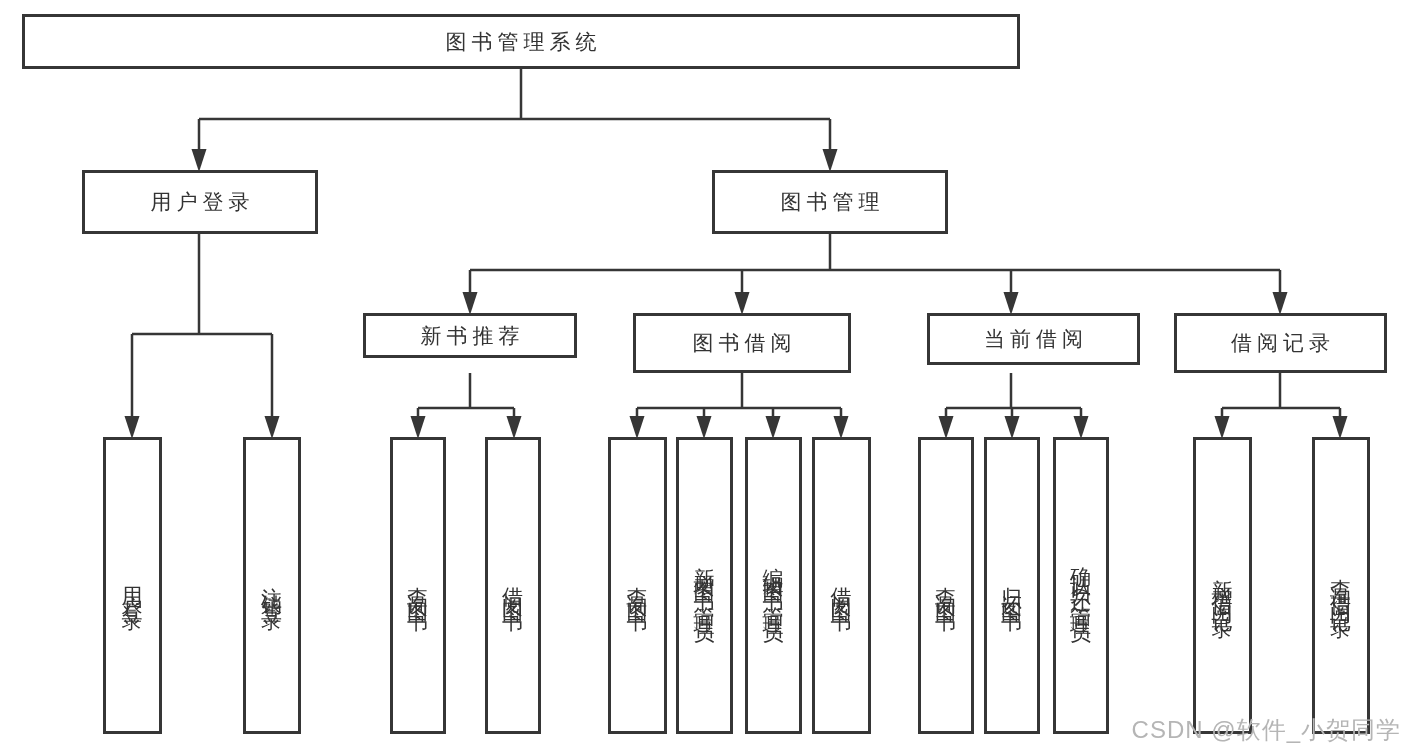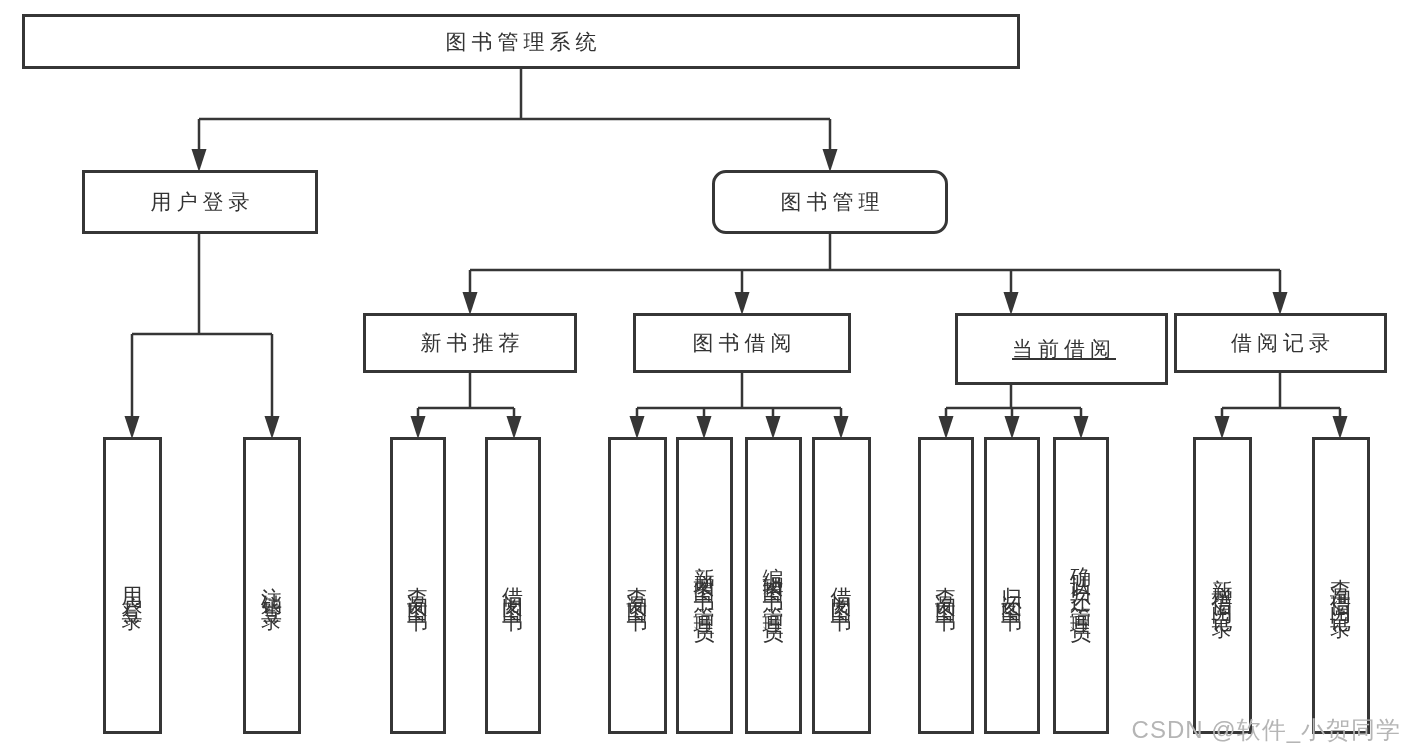--- a/index.html
+++ b/index.html
@@ -103,31 +103,31 @@
     </g>
   </svg>
 
   <div class="node" style="left:22px;top:14px;width:998px;height:55px;">
     <span>图书管理系统</span>
   </div>
 
   <div class="node" style="left:82px;top:170px;width:236px;height:64px;">
     <span>用户登录</span>
   </div>
-  <div class="node" style="left:712px;top:170px;width:236px;height:64px;border-radius:14px;">
+  <div class="node" style="left:712px;top:170px;width:236px;height:64px;">
     <span>图书管理</span>
   </div>
 
-  <div class="node" style="left:363px;top:313px;width:214px;height:60px;">
+  <div class="node" style="left:363px;top:313px;width:214px;height:45px;">
     <span>新书推荐</span>
   </div>
   <div class="node" style="left:633px;top:313px;width:218px;height:60px;justify-content:center;">
     <span>图书借阅</span>
   </div>
-  <div class="node" style="left:955px;top:313px;width:213px;height:72px;text-decoration:underline;">
+  <div class="node" style="left:927px;top:313px;width:213px;height:52px;">
     <span>当前借阅</span>
   </div>
   <div class="node" style="left:1174px;top:313px;width:213px;height:60px;">
     <span>借阅记录</span>
   </div>
 
   <div class="node leaf" style="left:103px;top:437px;width:59px;height:297px;">
     <span class="vtext">用户登录</span>
   </div>
   <div class="node leaf" style="left:243px;top:437px;width:58px;height:297px;">

